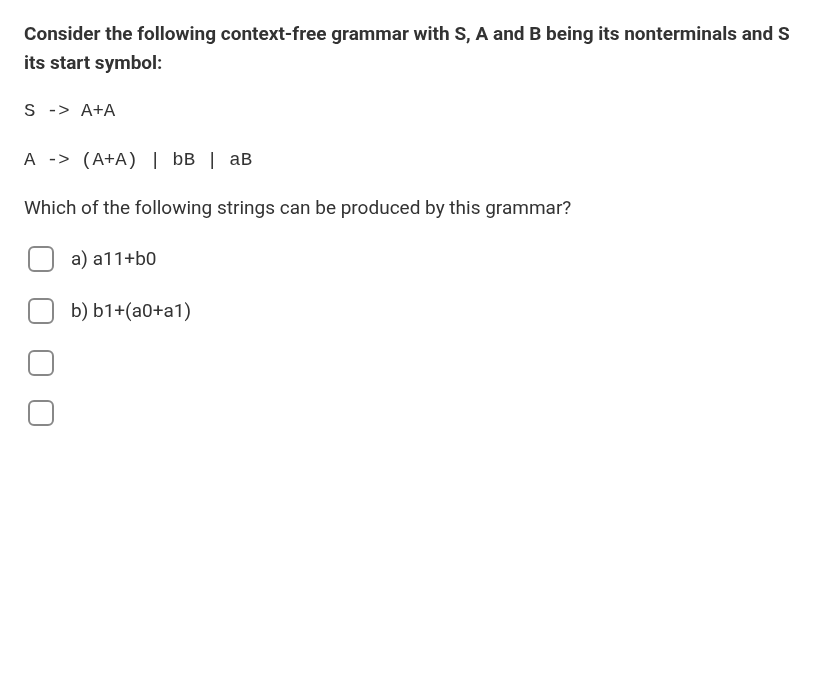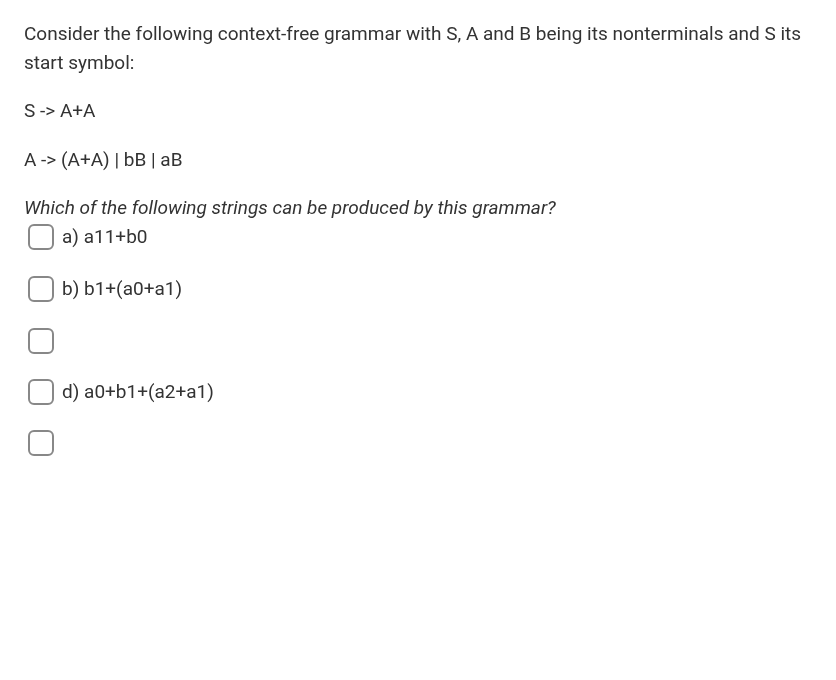--- a/index.html
+++ b/index.html
@@ -12,40 +12,42 @@
     background: #ffffff;
     color: #333333;
     width: 836px;
     height: 680px;
     padding: 20px 24px;
     font-size: 19px;
     line-height: 1.5;
   }
   .question-stem {
     margin-bottom: 20px;
+    font-weight: bold;
   }
   .grammar-block {
     margin-bottom: 20px;
+    font-family: Liberation Mono, monospace;
   }
   .grammar-line {
     margin-bottom: 20px;
   }
   .sub-question {
-    font-style: italic;
+    margin-bottom: 22px;
   }
   .options {
     display: flex;
     flex-direction: column;
     gap: 24px;
     padding-left: 4px;
   }
   .option-row {
     display: flex;
     align-items: center;
-    gap: 8px;
+    gap: 17px;
   }
   .checkbox {
     width: 26px;
     height: 26px;
     border: 2px solid #888888;
     border-radius: 6px;
     background: #ffffff;
     flex-shrink: 0;
     cursor: pointer;
   }
@@ -72,18 +74,14 @@
   </div>
   <div class="option-row">
     <div class="checkbox"></div>
     <span class="option-label">b) b1+(a0+a1)</span>
   </div>
   <div class="option-row">
     <div class="checkbox"></div>
   </div>
   <div class="option-row">
     <div class="checkbox"></div>
-    <span class="option-label">d) a0+b1+(a2+a1)</span>
-  </div>
-  <div class="option-row">
-    <div class="checkbox"></div>
   </div>
 </div>
 
 </body></html>

